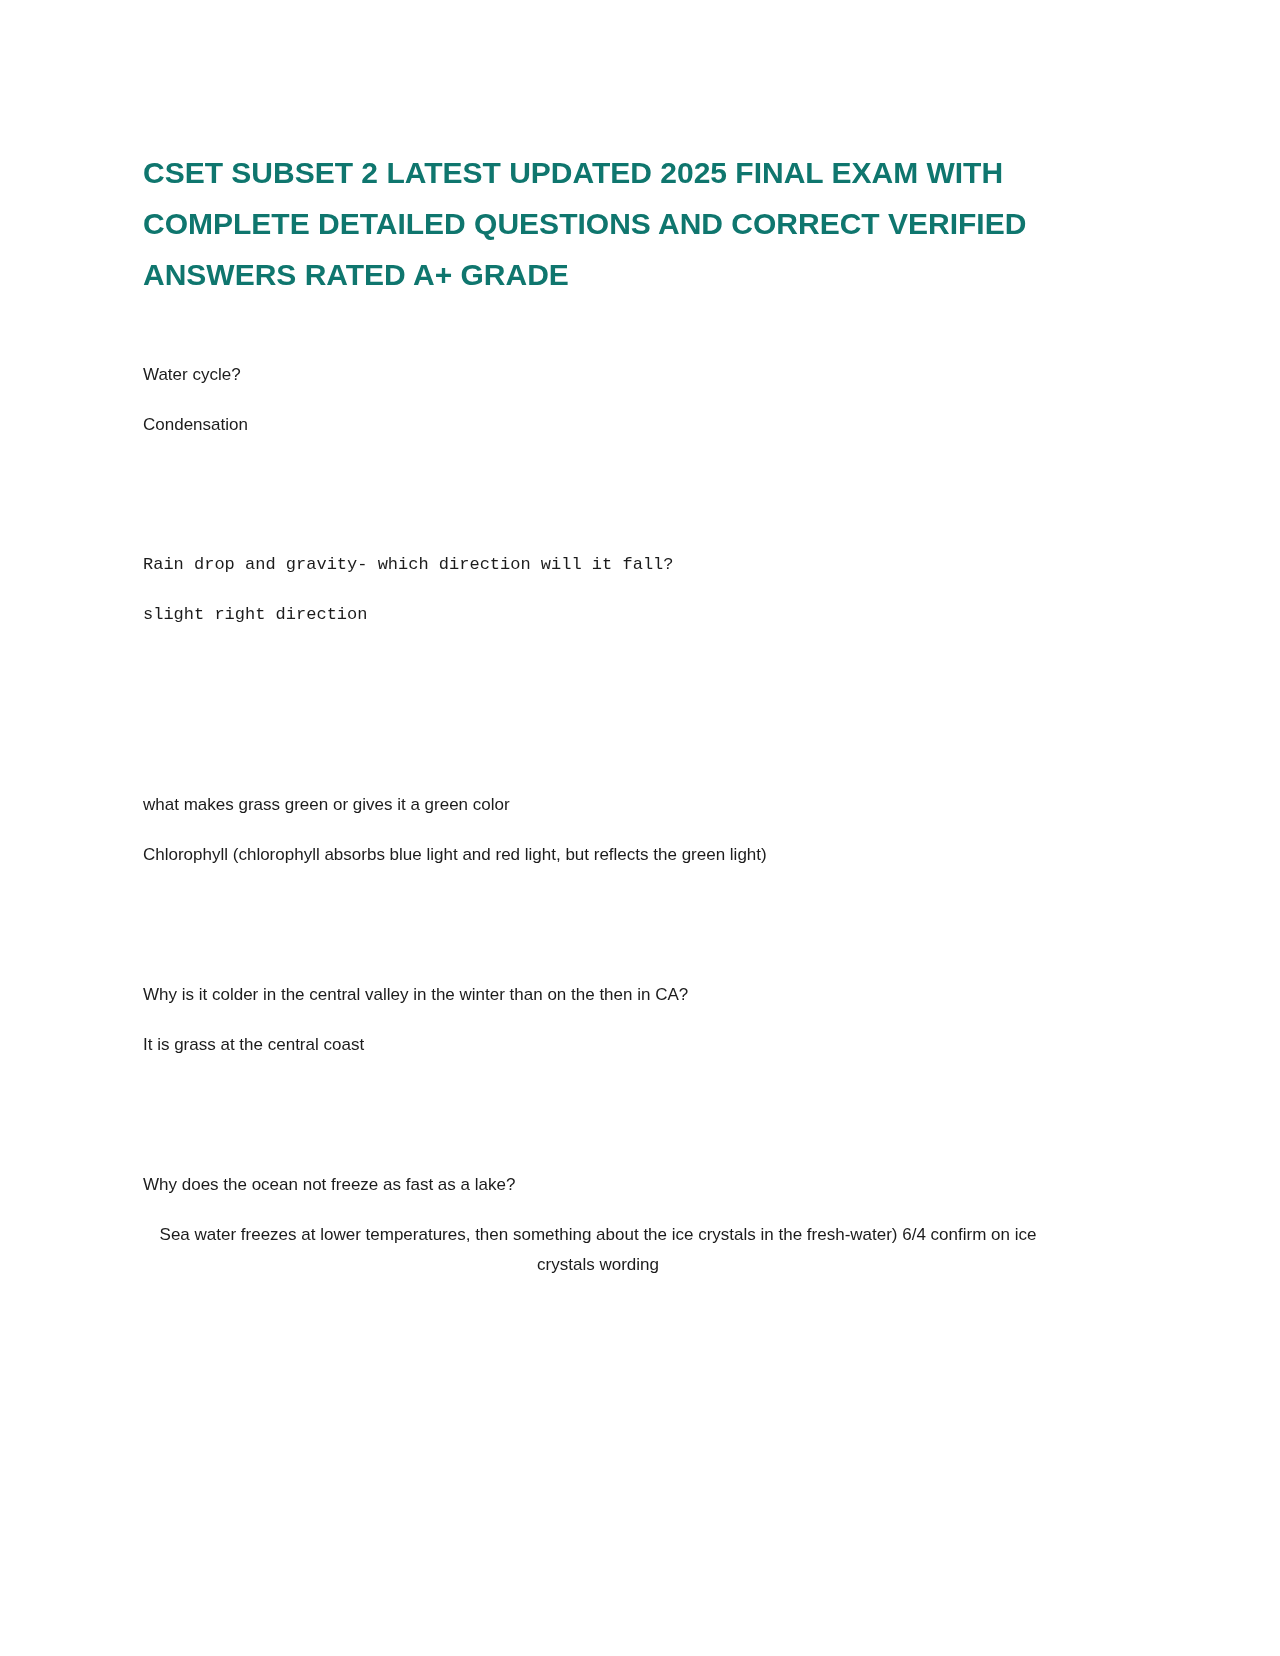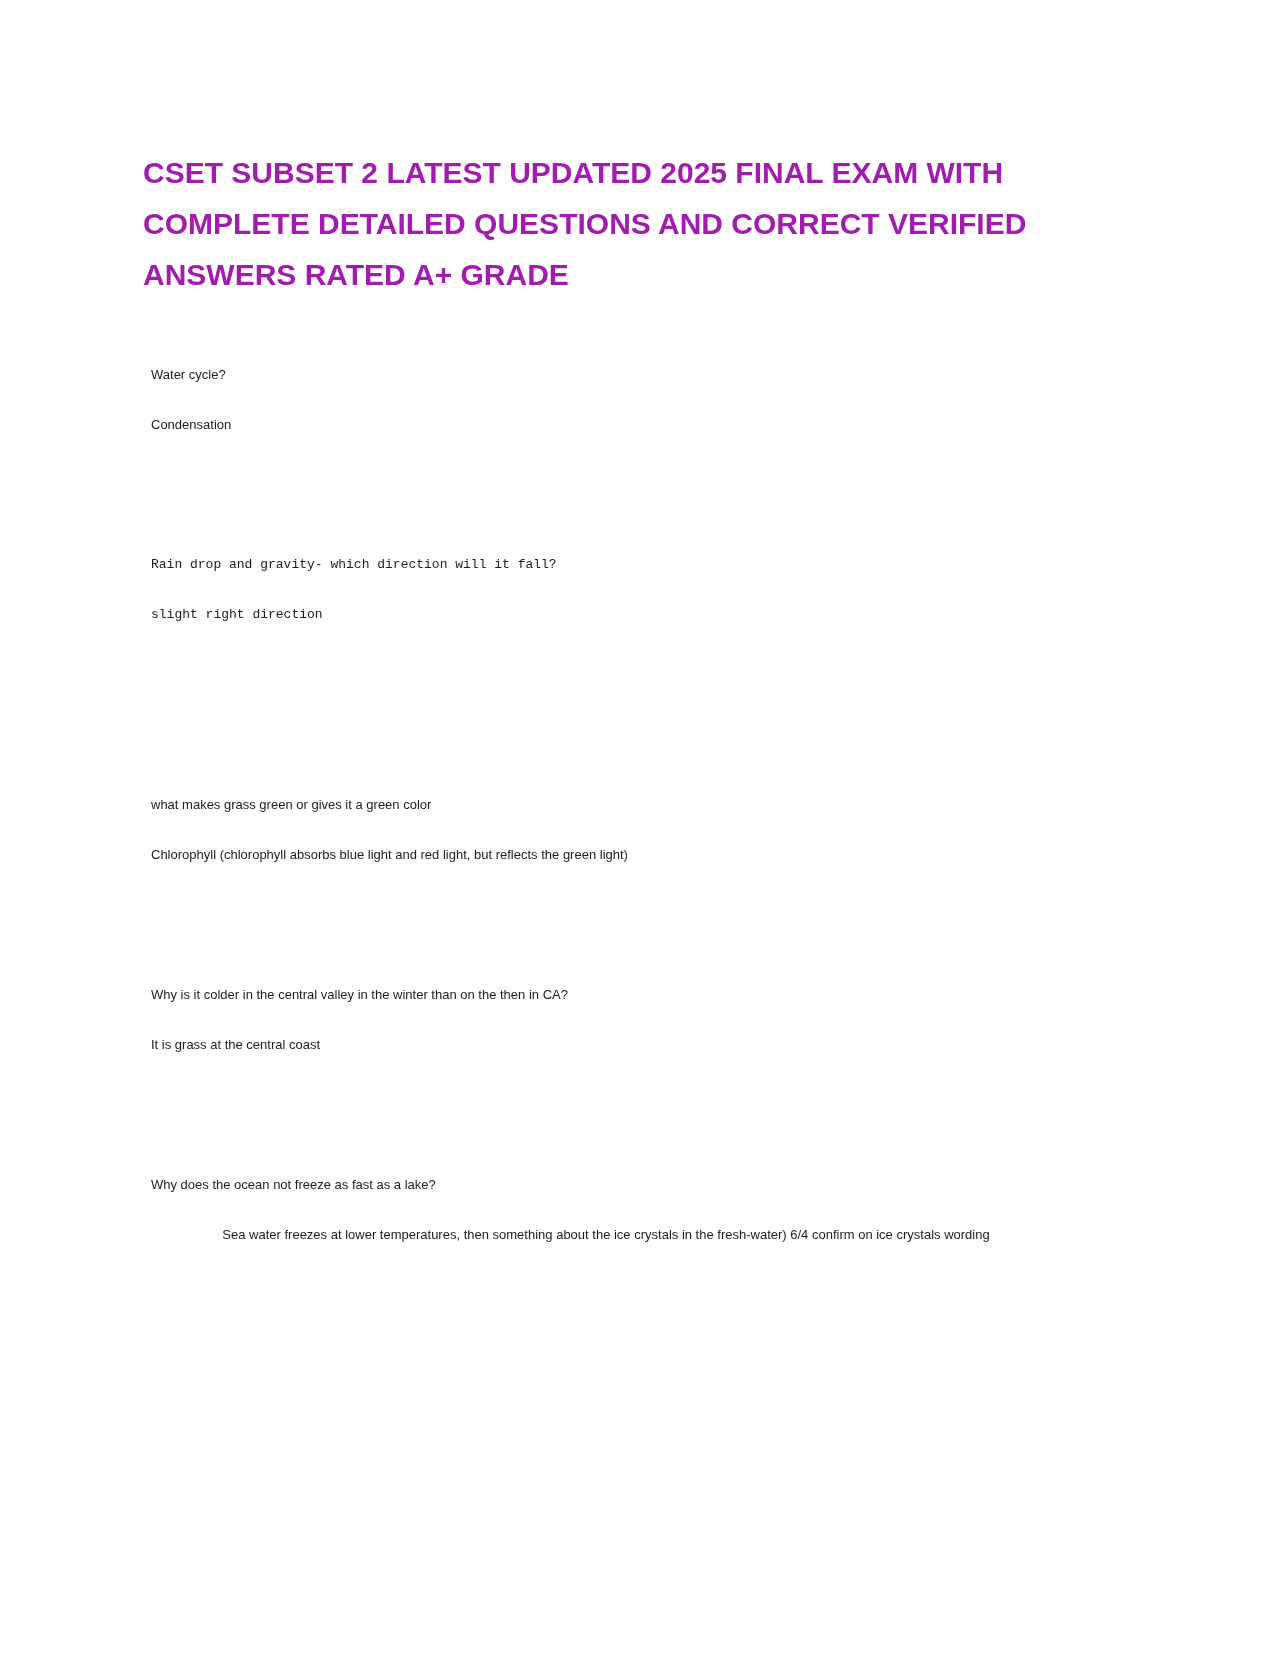--- a/index.html
+++ b/index.html
@@ -19,33 +19,33 @@
     width: 1280px;
     height: 1656px;
     padding: 147px 145px 0 143px;
     background: #ffffff;
   }
   .title {
     margin: 0 0 60px 0;
     font-size: 30px;
     font-weight: bold;
     line-height: 51px;
-    color: #a21caf;
+    color: #0f766e;
     letter-spacing: 0px;
   }
   .qa {
     margin: 0 0 110px 0;
   }
   .qa--widegap {
     margin-bottom: 160px;
     font-family: Liberation Mono, monospace;
   }
   .question, .answer {
-    margin: 8px;
-    font-size: 13px;
+    margin: 0;
+    font-size: 17px;
     line-height: 30px;
     color: #1c1c1c;
   }
   .question {
     margin-bottom: 20px;
   }
   .answer--narrow {
     max-width: 910px;
     text-align: center;
   }

